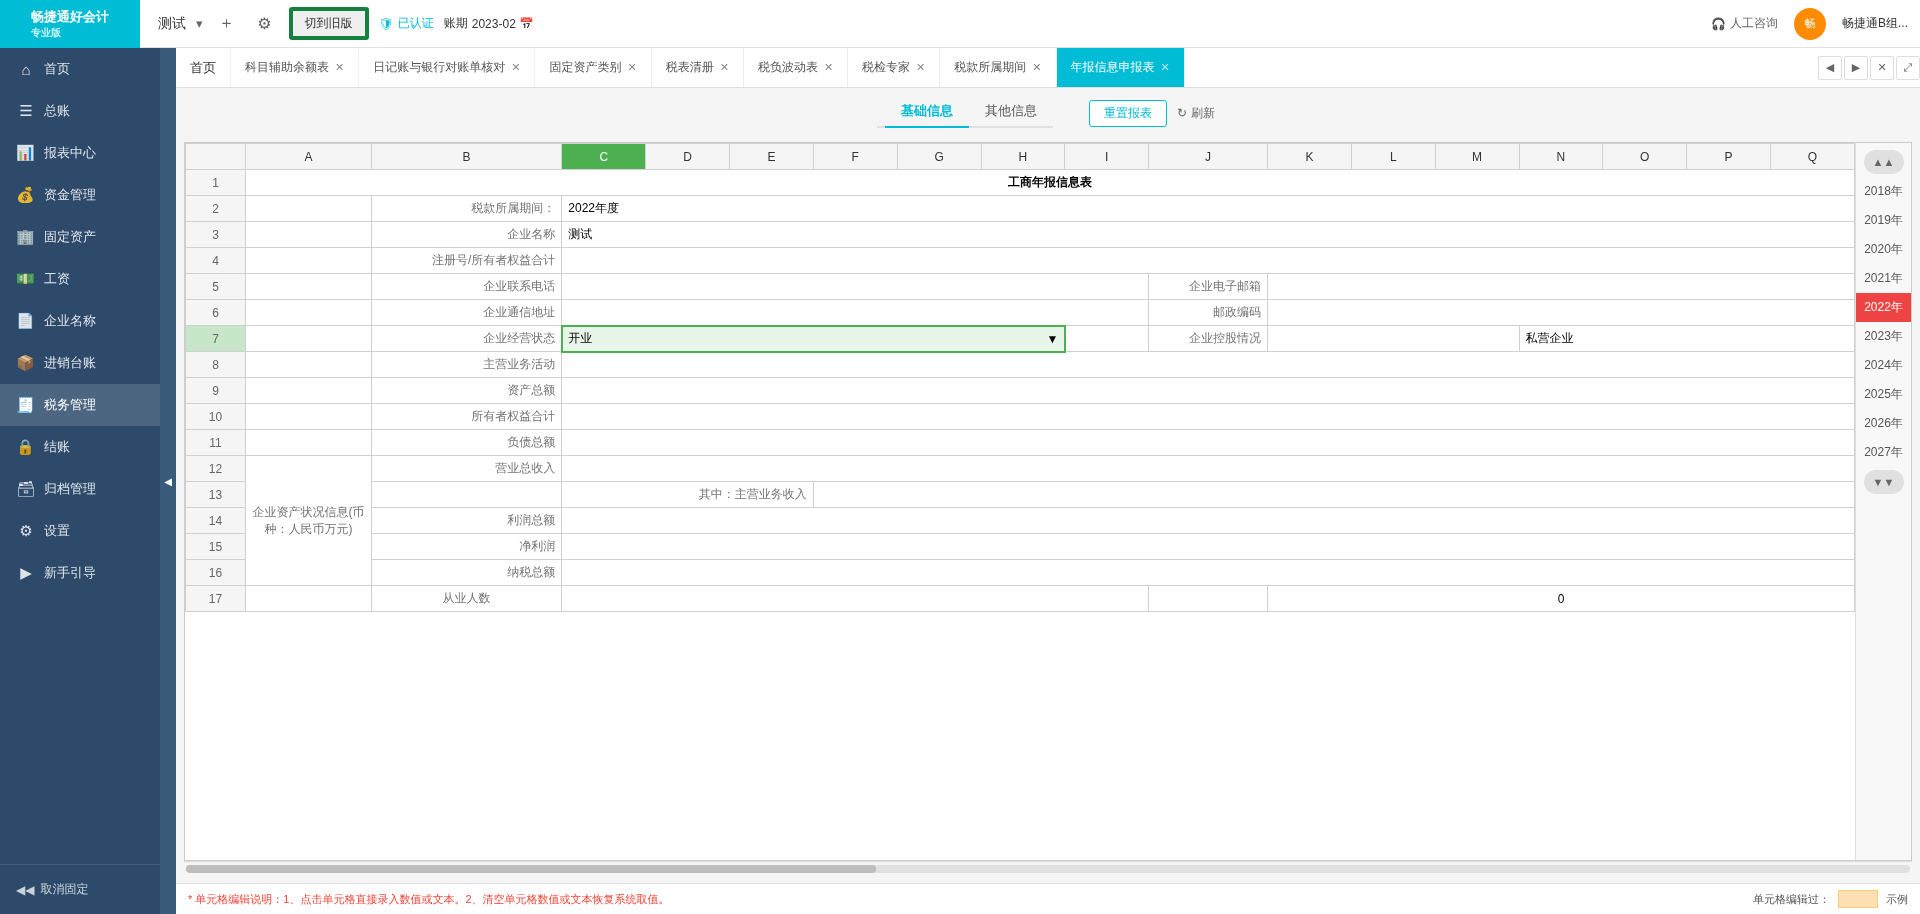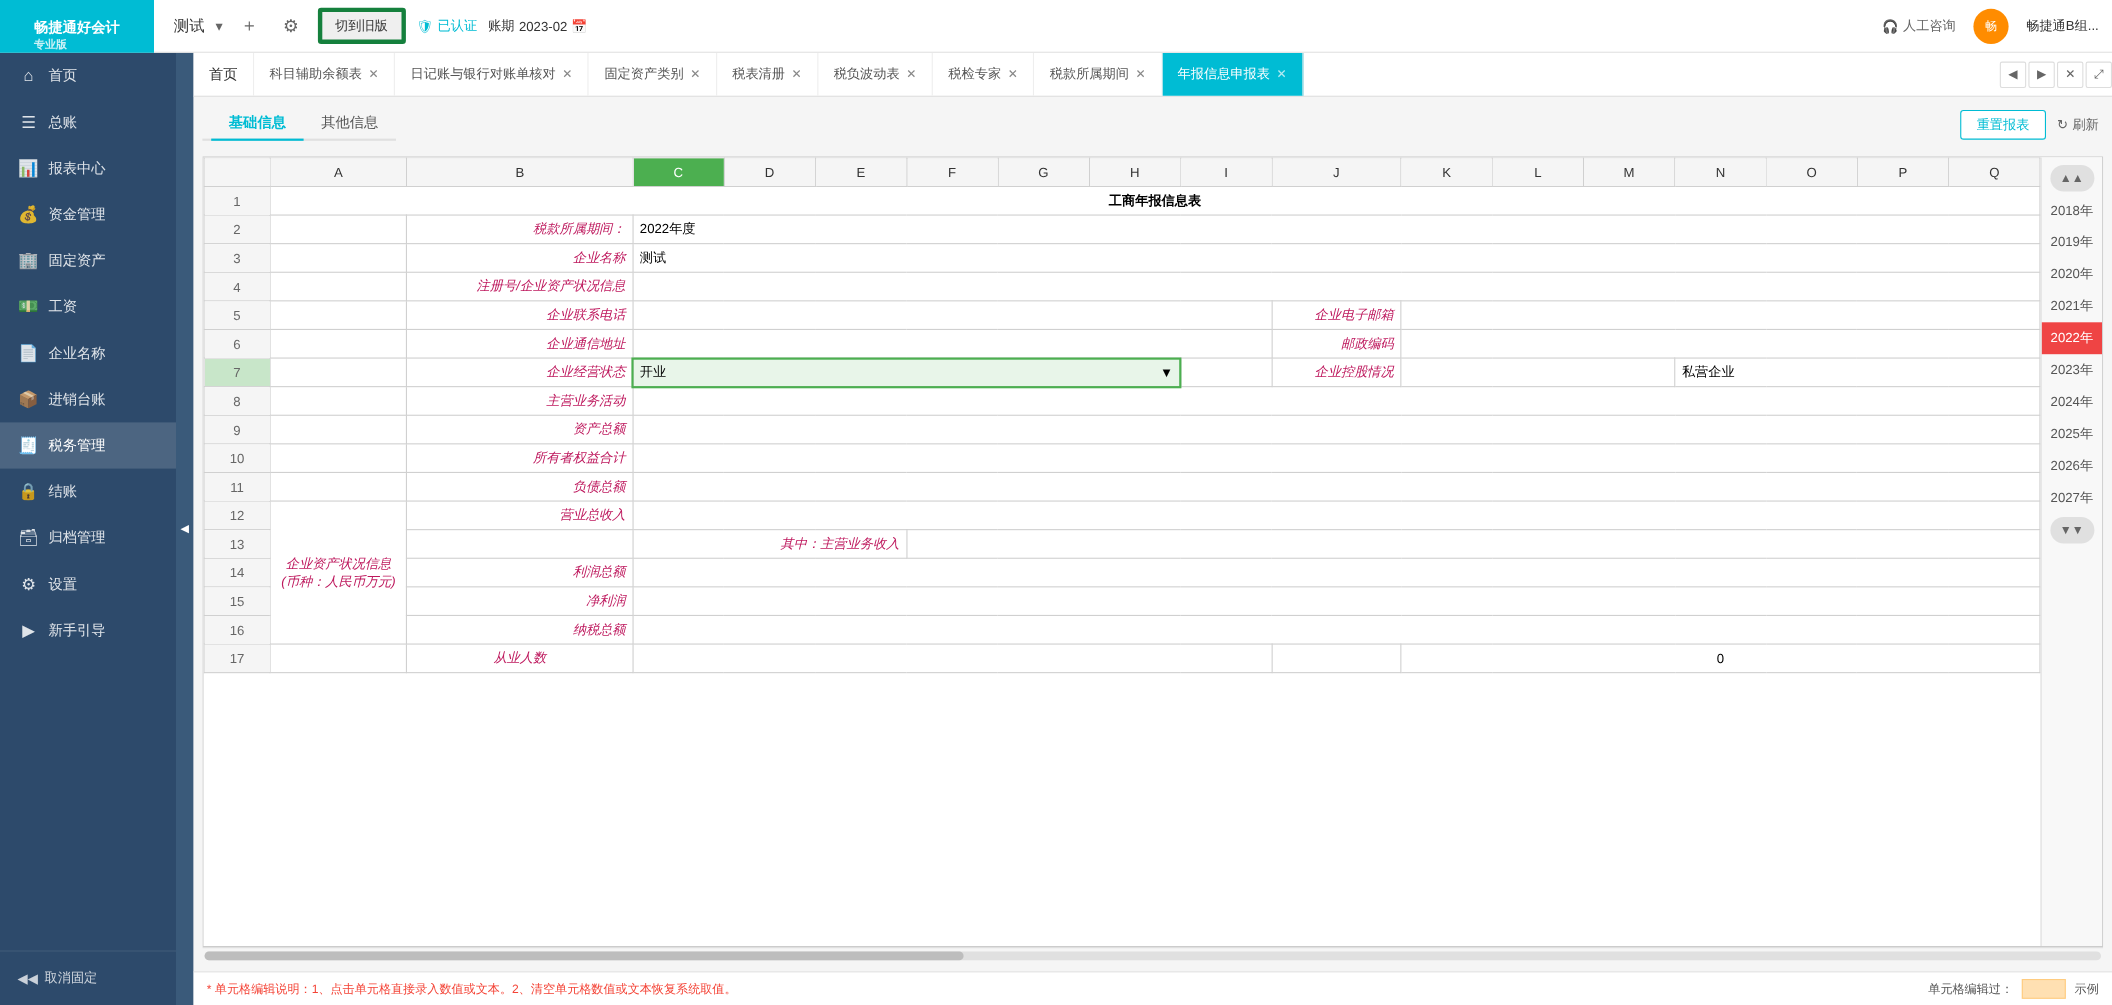--- a/index.html
+++ b/index.html
@@ -14,21 +14,21 @@
       align-items: center;
       padding: 0 12px;
       gap: 10px;
       flex-shrink: 0;
     }
     .top-bar .logo {
       width: 140px;
       height: 48px;
       background: #00bcd4;
       display: flex;
-      align-items: flex-end;
+      align-items: center;
       justify-content: center;
       color: white;
       font-size: 13px;
       font-weight: bold;
       flex-shrink: 0;
       margin-left: -12px;
     }
     .top-bar .workspace-name { font-size: 14px; color: #333; margin-left: 8px; }
     .top-bar .dropdown-icon { color: #666; cursor: pointer; }
     .top-bar .icon-btn { width: 28px; height: 28px; display: flex; align-items: center; justify-content: center; cursor: pointer; color: #666; font-size: 16px; }
@@ -199,21 +199,21 @@
     }
     table.sheet .col-header-corner {
       background: #f5f5f5;
       position: sticky;
       top: 0;
       left: 0;
       z-index: 3;
     }
     .cell-selected { background: #e8f5e9 !important; outline: 2px solid #4caf50; outline-offset: -1px; }
     .cell-content-center { text-align: center; }
-    .cell-label { text-align: right; color: #be185d; font-style: italic; }
+    .cell-label { text-align: right; color: #737373; }
     .cell-main-title { text-align: center; font-size: 15px; font-weight: bold; }
     .cell-dropdown { display: flex; align-items: center; justify-content: space-between; width: 100%; }
 
     
     .bottom-bar {
       background: #fff;
       border-top: 1px solid #e0e0e0;
       padding: 6px 12px;
       display: flex;
       align-items: center;
@@ -389,21 +389,21 @@
       <div class="tabs-nav-btns">
         <div class="nav-btn">◀</div>
         <div class="nav-btn">▶</div>
         <div class="nav-btn">✕</div>
         <div class="nav-btn">⤢</div>
       </div>
     </div>
 
     <div class="page-content">
 
-      <div style="display:flex;align-items:center;justify-content:space-between;margin-bottom:6px;gap:36px;">
+      <div style="display:flex;align-items:center;justify-content:center;margin-bottom:6px;gap:36px;">
         <div class="sub-tabs" id="sub-tabs-container">
             <div class="sub-tab active">基础信息</div>
             <div class="sub-tab">其他信息</div>
           </div>
         <div class="sheet-toolbar">
           <button class="reset-btn">重置报表</button>
           <button class="refresh-btn">
             <span>↻</span>
             <span>刷新</span>
           </button>
@@ -449,21 +449,21 @@
   </tr>
                   <tr>
     <td class="row-header">3</td>
     <td></td>
     <td class="cell-label">企业名称</td>
     <td colspan="15">测试</td>
   </tr>
                   <tr>
     <td class="row-header">4</td>
     <td></td>
-    <td class="cell-label">注册号/企业资产状况信息</td>
+    <td class="cell-label">注册号/所有者权益合计</td>
     <td colspan="15"></td>
   </tr>
                   <tr>
     <td class="row-header">5</td>
     <td></td>
     <td class="cell-label">企业联系电话</td>
     <td colspan="7"></td>
     <td class="cell-label" colspan="1">企业电子邮箱</td>
     <td colspan="7"></td>
   </tr>

